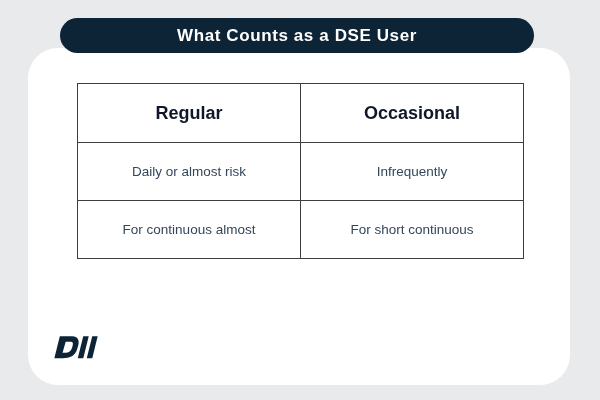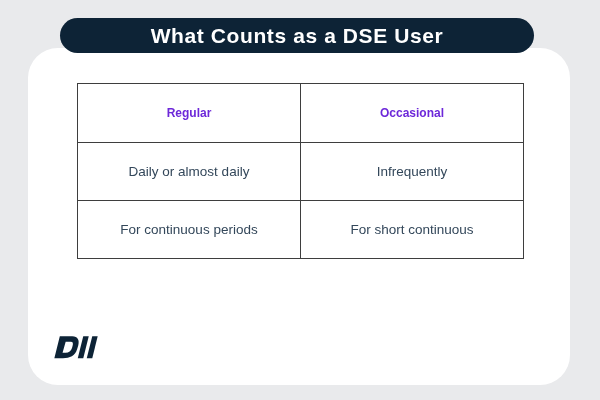--- a/index.html
+++ b/index.html
@@ -23,42 +23,42 @@
     width: 474px; height: 35px;
     background: #0d2336;
     border-radius: 18px;
     display: flex;
     align-items: center;
     justify-content: center;
     z-index: 2;
   }
   .banner-title {
     color: #ffffff;
-    font-size: 21px;
+    font-size: 17px;
     font-weight: bold;
     letter-spacing: 0.6px;
   }
   .dse-table {
     position: absolute;
     left: 77px; top: 83px;
     width: 447px;
     border-collapse: collapse;
     table-layout: fixed;
   }
   .dse-table th, .dse-table td {
     border: 1.5px solid #3e3e3e;
     text-align: center;
     vertical-align: middle;
     background: #ffffff;
   }
   .dse-table th {
     height: 59px;
-    font-size: 12px;
+    font-size: 18px;
     font-weight: bold;
-    color: #6d28d9;
+    color: #0f172a;
   }
   .dse-table td {
     height: 58px;
     font-size: 13.5px;
     font-weight: normal;
     color: #33475a;
   }
   .logo {
     position: absolute;
     left: 52px; top: 332px;
@@ -76,25 +76,25 @@
 
 <table class="dse-table">
   <thead>
     <tr>
       <th>Regular</th>
       <th>Occasional</th>
     </tr>
   </thead>
   <tbody>
     <tr>
-      <td>Daily or almost daily</td>
+      <td>Daily or almost risk</td>
       <td>Infrequently</td>
     </tr>
     <tr>
-      <td>For continuous periods</td>
+      <td>For continuous almost</td>
       <td>For short continuous</td>
     </tr>
   </tbody>
 </table>
 
 <svg class="logo" viewBox="0 0 64 40" xmlns="http://www.w3.org/2000/svg" aria-hidden="true">
 
   <path fill="#0d2336" fill-rule="evenodd" d="M3,33 L10,5 L26,5 C33,5 35.5,10 33.5,17 L32,22 C29.5,30 23,33 14,33 Z
            M13.5,26 L17.5,12 L24,12 C26.8,12 27.3,14 26.3,17.5 L25.6,20
            C24.4,24 21.5,26 17.5,26 Z"></path>

